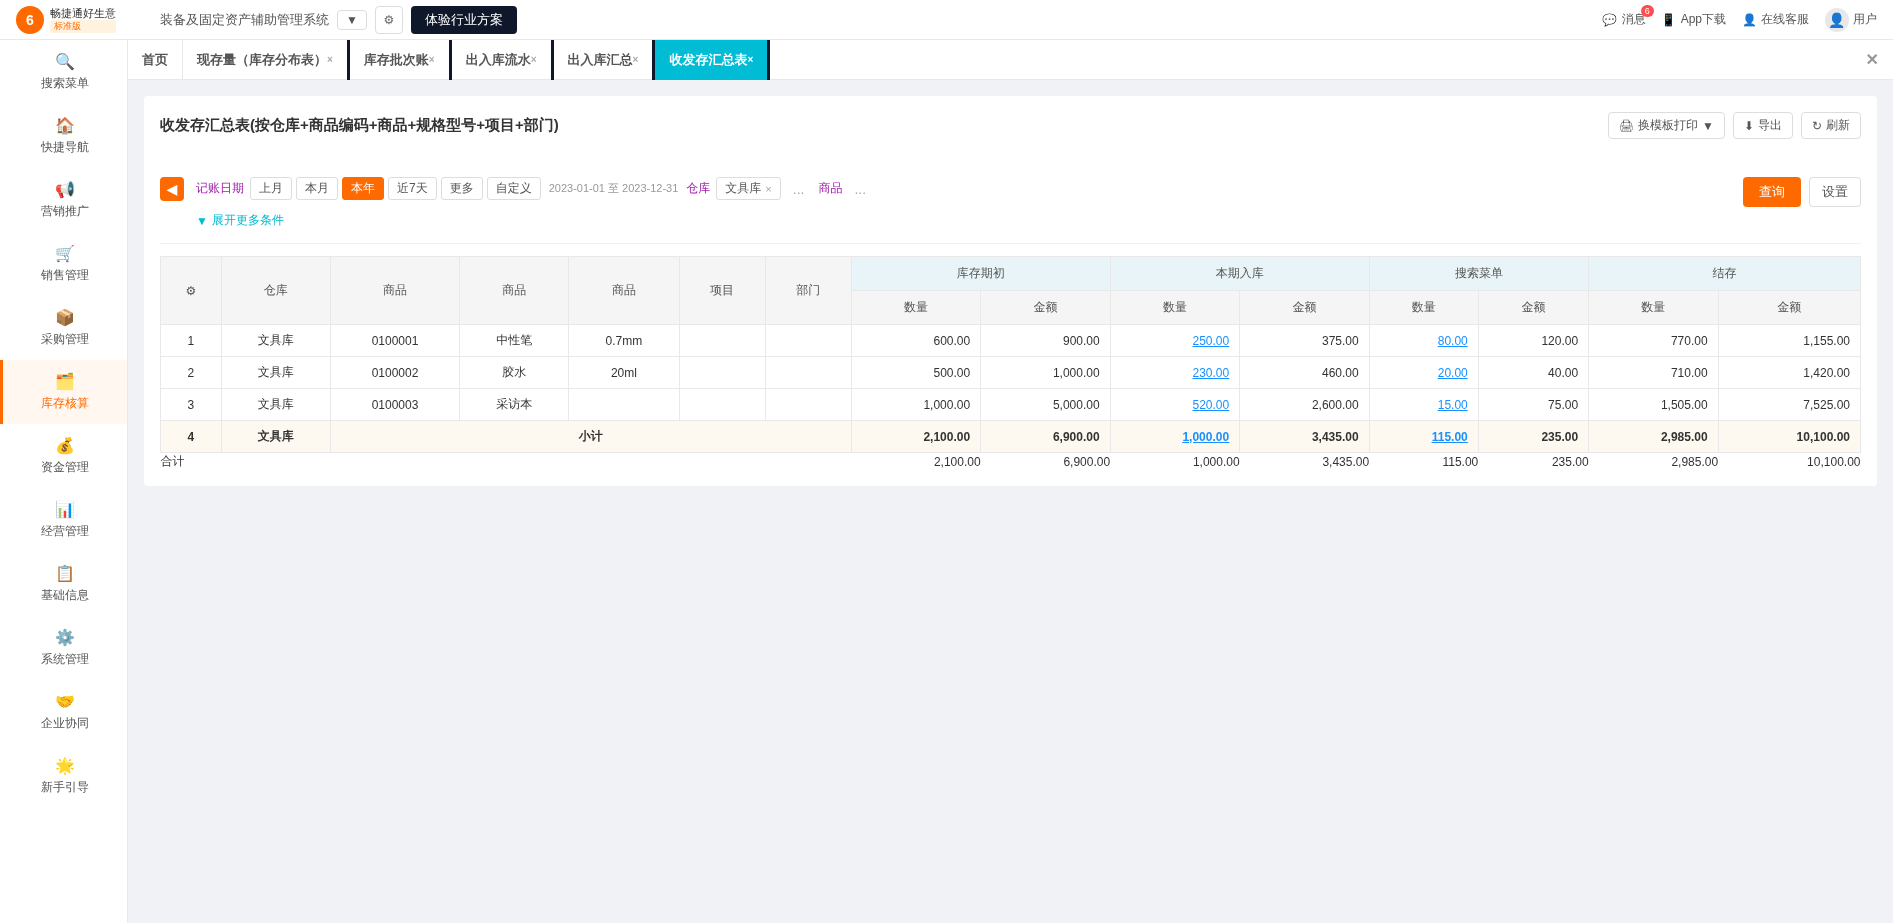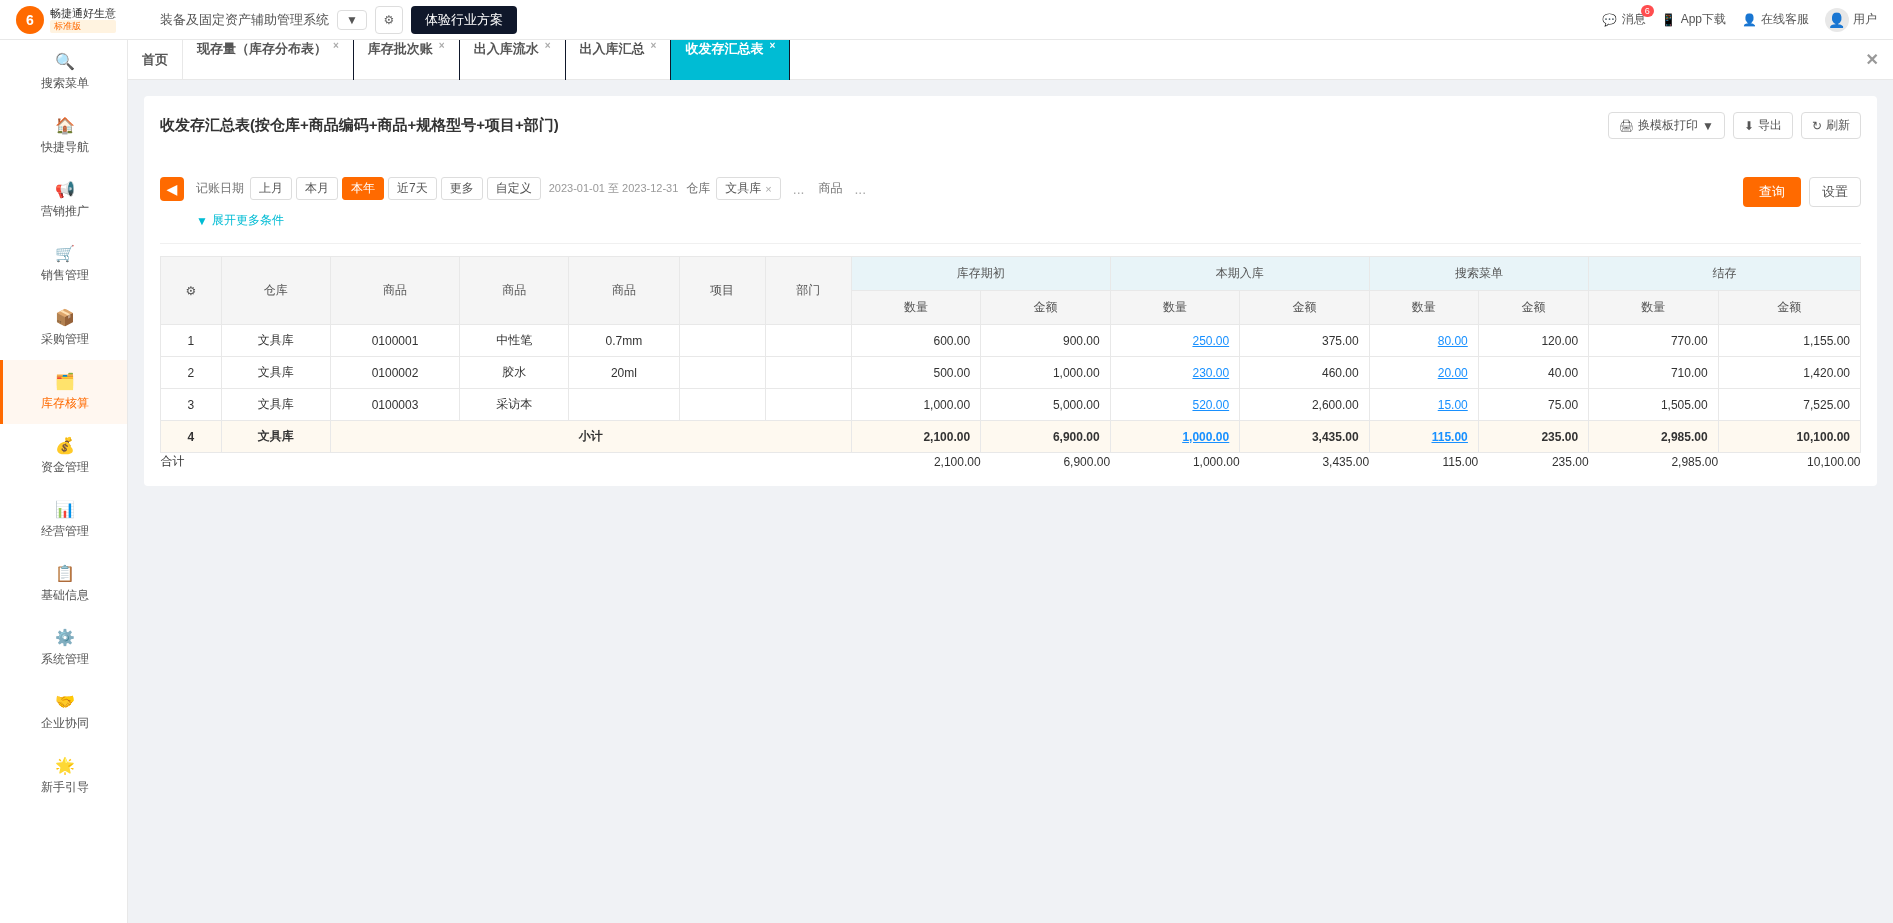--- a/index.html
+++ b/index.html
@@ -25,42 +25,42 @@
     .sidebar { position: fixed; top: 40px; left: 0; width: 128px; bottom: 0; background: #fff; border-right: 1px solid #e8e8e8; z-index: 99; overflow-y: auto; }
     .sidebar-item { display: flex; flex-direction: column; align-items: center; padding: 12px 8px; cursor: pointer; color: #555; font-size: 12px; gap: 4px; border-left: 3px solid transparent; }
     .sidebar-item.active { background: #fff7f0; color: #ff6a00; border-left-color: #ff6a00; }
     .sidebar-icon { font-size: 16px; }
 
     
     .main { margin-left: 128px; margin-top: 40px; }
 
     
     .tab-bar { display: flex; align-items: center; background: #fff; border-bottom: 1px solid #e8e8e8; padding: 0; height: 40px; font-weight: bold; }
-    .tab-item { display: flex; padding: 0 14px; height: 40px; font-size: 13px; color: #555; cursor: pointer; border-right: 1px solid #0f172a; white-space: nowrap; gap: 6px; }
+    .tab-item { display: flex; align-items: center; padding: 0 14px; height: 40px; font-size: 13px; color: #555; cursor: pointer; border-right: 3px solid #0f172a; white-space: nowrap; }
     .tab-item.active { background: #00bcd4; color: #fff; }
     .tab-close { font-size: 10px; color: #aaa; cursor: pointer; }
     .tab-item.active .tab-close { color: #fff; }
     .tab-home { padding: 0 14px; height: 40px; display: flex; align-items: center; font-size: 13px; color: #555; cursor: pointer; border-right: 1px solid #e8e8e8; }
     .tab-bar-close { margin-left: auto; padding: 0 14px; height: 40px; display: flex; align-items: center; color: #999; cursor: pointer; font-size: 16px; }
 
     
     .page-content { padding: 16px; background: #f0f2f5; min-height: calc(923px - 80px); }
     .page-card { background: #fff; border-radius: 4px; padding: 16px; }
 
     
     .page-title { font-size: 15px; font-weight: bold; color: #333; margin-bottom: 28px; display: flex; align-items: center; justify-content: space-between; }
     .page-title-actions { display: flex; gap: 8px; }
     .btn-action { display: flex; align-items: center; gap: 4px; padding: 4px 10px; border: 1px solid #ddd; border-radius: 4px; font-size: 12px; color: #555; cursor: pointer; background: #fff; }
 
     
     .filter-area { display: flex; align-items: flex-start; gap: 12px; margin-bottom: 12px; padding: 10px 0; border-bottom: 1px solid #f0f0f0; }
     .filter-collapse-btn { width: 24px; height: 24px; background: #ff6a00; color: #fff; border: none; border-radius: 4px; cursor: pointer; display: flex; align-items: center; justify-content: center; font-size: 14px; }
     .filter-row { display: flex; align-items: center; flex-wrap: wrap; gap: 8px; flex: 1; }
     .filter-item { display: flex; align-items: center; gap: 6px; }
-    .filter-label { color: #737373; font-size: 12px; white-space: nowrap; }
+    .filter-label { color: #a21caf; font-size: 12px; white-space: nowrap; }
     .date-shortcuts { display: flex; gap: 4px; align-items: center; }
     .date-btn { padding: 2px 8px; border: 1px solid #ddd; border-radius: 3px; font-size: 12px; color: #555; cursor: pointer; background: #fff; }
     .date-btn.active { background: #ff6a00; color: #fff; border-color: #ff6a00; }
     .date-range-text { font-size: 11px; color: #999; }
     .filter-tag { display: flex; align-items: center; gap: 4px; background: #fff; border: 1px solid #ddd; border-radius: 3px; padding: 2px 8px; font-size: 12px; color: #555; }
     .filter-tag-close { color: #aaa; cursor: pointer; font-size: 11px; }
     .filter-ellipsis { color: #aaa; cursor: pointer; font-size: 14px; padding: 2px 6px; }
     .expand-btn { display: flex; align-items: center; gap: 4px; color: #00bcd4; font-size: 12px; cursor: pointer; padding: 4px 0; }
     .filter-actions { display: flex; gap: 8px; margin-left: auto; padding-left: 46px; }
     .btn-query { background: #ff6a00; color: #fff; border: none; border-radius: 4px; padding: 5px 16px; font-size: 13px; cursor: pointer; }

